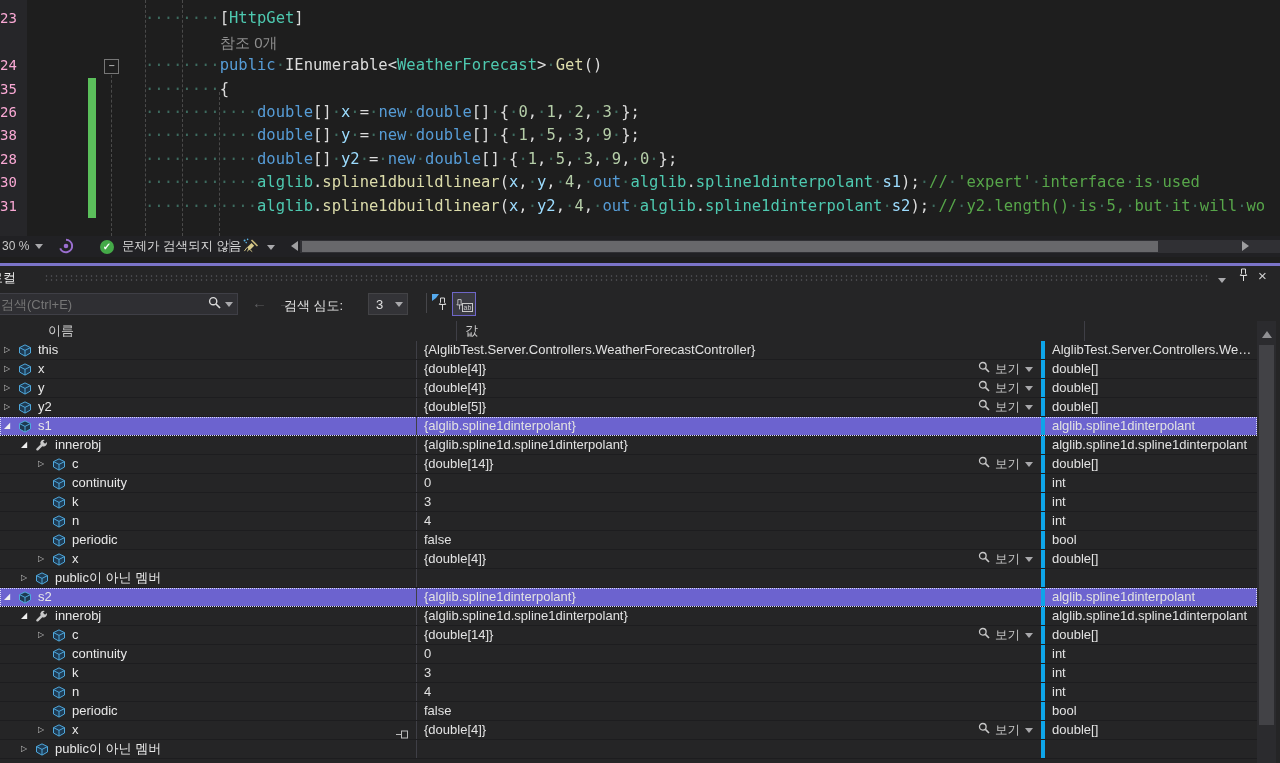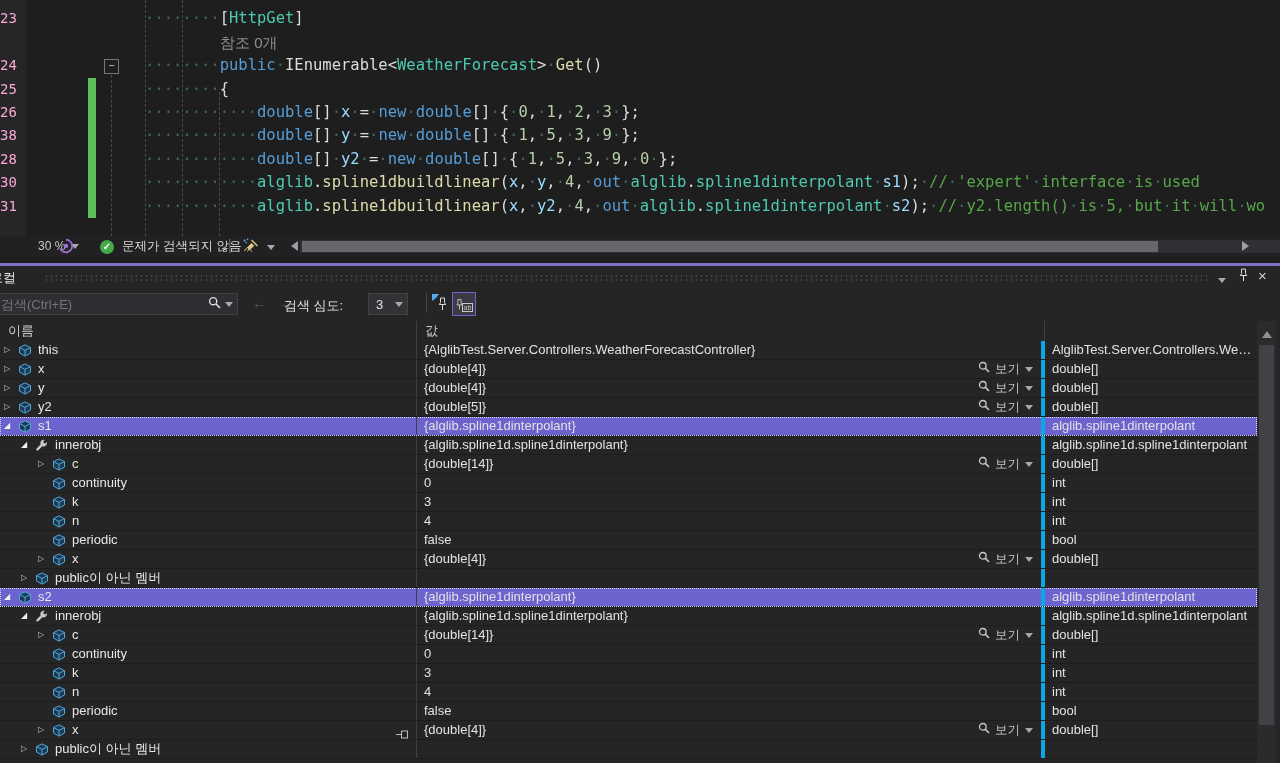--- a/index.html
+++ b/index.html
@@ -19,21 +19,21 @@
         background:#1E1E1E;color:#C8C8C8;font-size:10px;line-height:12px;text-align:center;}
   .code{position:absolute;left:145px;top:0;white-space:pre;font-size:15.5px;line-height:23.4px;}
   .code.lens{left:220px;font-size:15px;color:#8F8F8F;line-height:23.4px;font-family:"Liberation Sans",sans-serif;}
   .tok-kw{color:#569CD6}.tok-ty{color:#4EC9B0}.tok-me{color:#DCDCAA}.tok-va{color:#9CDCFE}
   .tok-nu{color:#B5CEA8}.tok-co{color:#57A64A}.tok-pl{color:#DCDCDC}
   .ws{color:#3D6B5F}
 
   
   .ed-status{position:absolute;top:236px;left:0;width:1280px;height:21px;background:#212124;
              color:#C8C8C8;font-size:12px;}
-  .zoom-ctl{position:absolute;left:2px;top:3px;display:flex;align-items:center;gap:6px;color:#C8C8C8;margin-left:36px;}
+  .zoom-ctl{position:absolute;left:2px;top:3px;display:flex;align-items:center;gap:6px;color:#C8C8C8;}
   .caret{display:inline-block;width:0;height:0;border:4px solid transparent;border-top:5px solid #A9A9AC;margin-top:4px;}
   .plugin{position:absolute;left:58px;top:2px;}
   .health{position:absolute;left:100px;top:2px;display:flex;align-items:center;gap:8px;color:#DCDCDC;font-size:12.5px;}
   .check{display:inline-block;width:14px;height:14px;border-radius:50%;background:#44A948;color:#fff;
          font-size:10px;line-height:14px;text-align:center;font-weight:bold;}
   .vsep{position:absolute;left:228px;top:1px;color:#6A6A6E;font-size:14px;}
   .broom-box{position:absolute;left:242px;top:2px;display:flex;align-items:center;gap:8px;}
   .hs-arr{position:absolute;top:5px;width:0;height:0;border:5px solid transparent;}
   .hs-arr.l{left:286px;border-right:7px solid #9E9EA0;}
   .hs-arr.r{left:1242px;border-left:7px solid #9E9EA0;}
@@ -64,21 +64,21 @@
             justify-content:space-between;padding:0 4px 0 7px;color:#E0E0E0;}
   .tsep{position:absolute;left:426px;top:5px;height:20px;border-left:1px solid #46464A;}
   .pinbtn{position:absolute;top:4px;width:24px;height:24px;display:flex;align-items:center;justify-content:center;box-sizing:border-box;}
   .pinbtn.active{border:1px solid #6E66C8;background:#3A3A42;}
   .bluetri{position:absolute;left:2px;top:2px;width:0;height:0;border:3px solid transparent;border-top:4px solid #55AAEE;border-left:4px solid #55AAEE;}
   .ab{font-size:7px;border:1px solid #C8C8C8;color:#C8C8C8;padding:0 1px;margin-left:-2px;margin-top:6px;}
 
   
   .gridhead{position:absolute;top:55px;left:0;width:1257px;height:20px;box-sizing:border-box;}
   .gh-cell{position:absolute;top:0;height:20px;line-height:20px;padding-left:8px;color:#CCCCCC;
-           border-right:1px solid #3F3F46;box-sizing:border-box;overflow:hidden;}
+           border-right:1px solid #3F3F46;box-sizing:border-box;overflow:hidden;margin-left:40px;}
   .rows{position:absolute;top:75px;left:0;width:1257px;bottom:0;overflow:hidden;}
   .grid-row{position:relative;height:19px;box-sizing:border-box;border-bottom:1px solid #1D1D1F;}
   .grid-row.sel{background:#6C63CF;outline:1px dotted #D8D8F8;outline-offset:-1px;}
   .cell{position:absolute;top:0;height:18px;line-height:18px;white-space:nowrap;overflow:hidden;box-sizing:border-box;}
   .c-name{left:0;width:417px;border-right:1px solid #3F3F46;color:#E8E8E8;}
   .c-val{left:417px;width:628px;border-right:4px solid #0ea5e9;padding-left:7px;color:#E2E2E2;text-overflow:ellipsis;}
   .c-type{left:1045px;width:212px;padding-left:7px;color:#E2E2E2;text-overflow:ellipsis;}
   .exp{position:absolute;top:0;font-size:8px;color:#C0C0C0;line-height:18px;}
   .exp.open{color:#F0F0F0;}
   .tree-icon{position:absolute;top:3px;}
@@ -112,21 +112,21 @@
         </div>
         <div class="code-line">
           <span class="code lens">참조 0개</span>
         </div>
         <div class="code-line">
           <span class="ln">24</span>
           <span class="fold">−</span>
           <span class="code"><span class="ws">········</span><span class="tok-kw">public</span><span class="ws">·</span><span class="tok-pl">IEnumerable</span><span class="tok-pl">&lt;</span><span class="tok-ty">WeatherForecast</span><span class="tok-pl">&gt;</span><span class="ws">·</span><span class="tok-me">Get</span><span class="tok-pl">()</span></span>
         </div>
         <div class="code-line">
-          <span class="ln">25</span>
+          <span class="ln">35</span>
           <span class="chg"></span>
           <span class="code"><span class="ws">········</span><span class="tok-pl">{</span></span>
         </div>
         <div class="code-line">
           <span class="ln">26</span>
           <span class="chg"></span>
           <span class="code"><span class="ws">············</span><span class="tok-kw">double</span><span class="tok-pl">[]</span><span class="ws">·</span><span class="tok-va">x</span><span class="ws">·</span><span class="tok-pl">=</span><span class="ws">·</span><span class="tok-kw">new</span><span class="ws">·</span><span class="tok-kw">double</span><span class="tok-pl">[]</span><span class="ws">·</span><span class="tok-pl">{</span><span class="ws">·</span><span class="tok-nu">0</span><span class="tok-pl">,</span><span class="ws">·</span><span class="tok-nu">1</span><span class="tok-pl">,</span><span class="ws">·</span><span class="tok-nu">2</span><span class="tok-pl">,</span><span class="ws">·</span><span class="tok-nu">3</span><span class="ws">·</span><span class="tok-pl">};</span></span>
         </div>
         <div class="code-line">
           <span class="ln">38</span>

